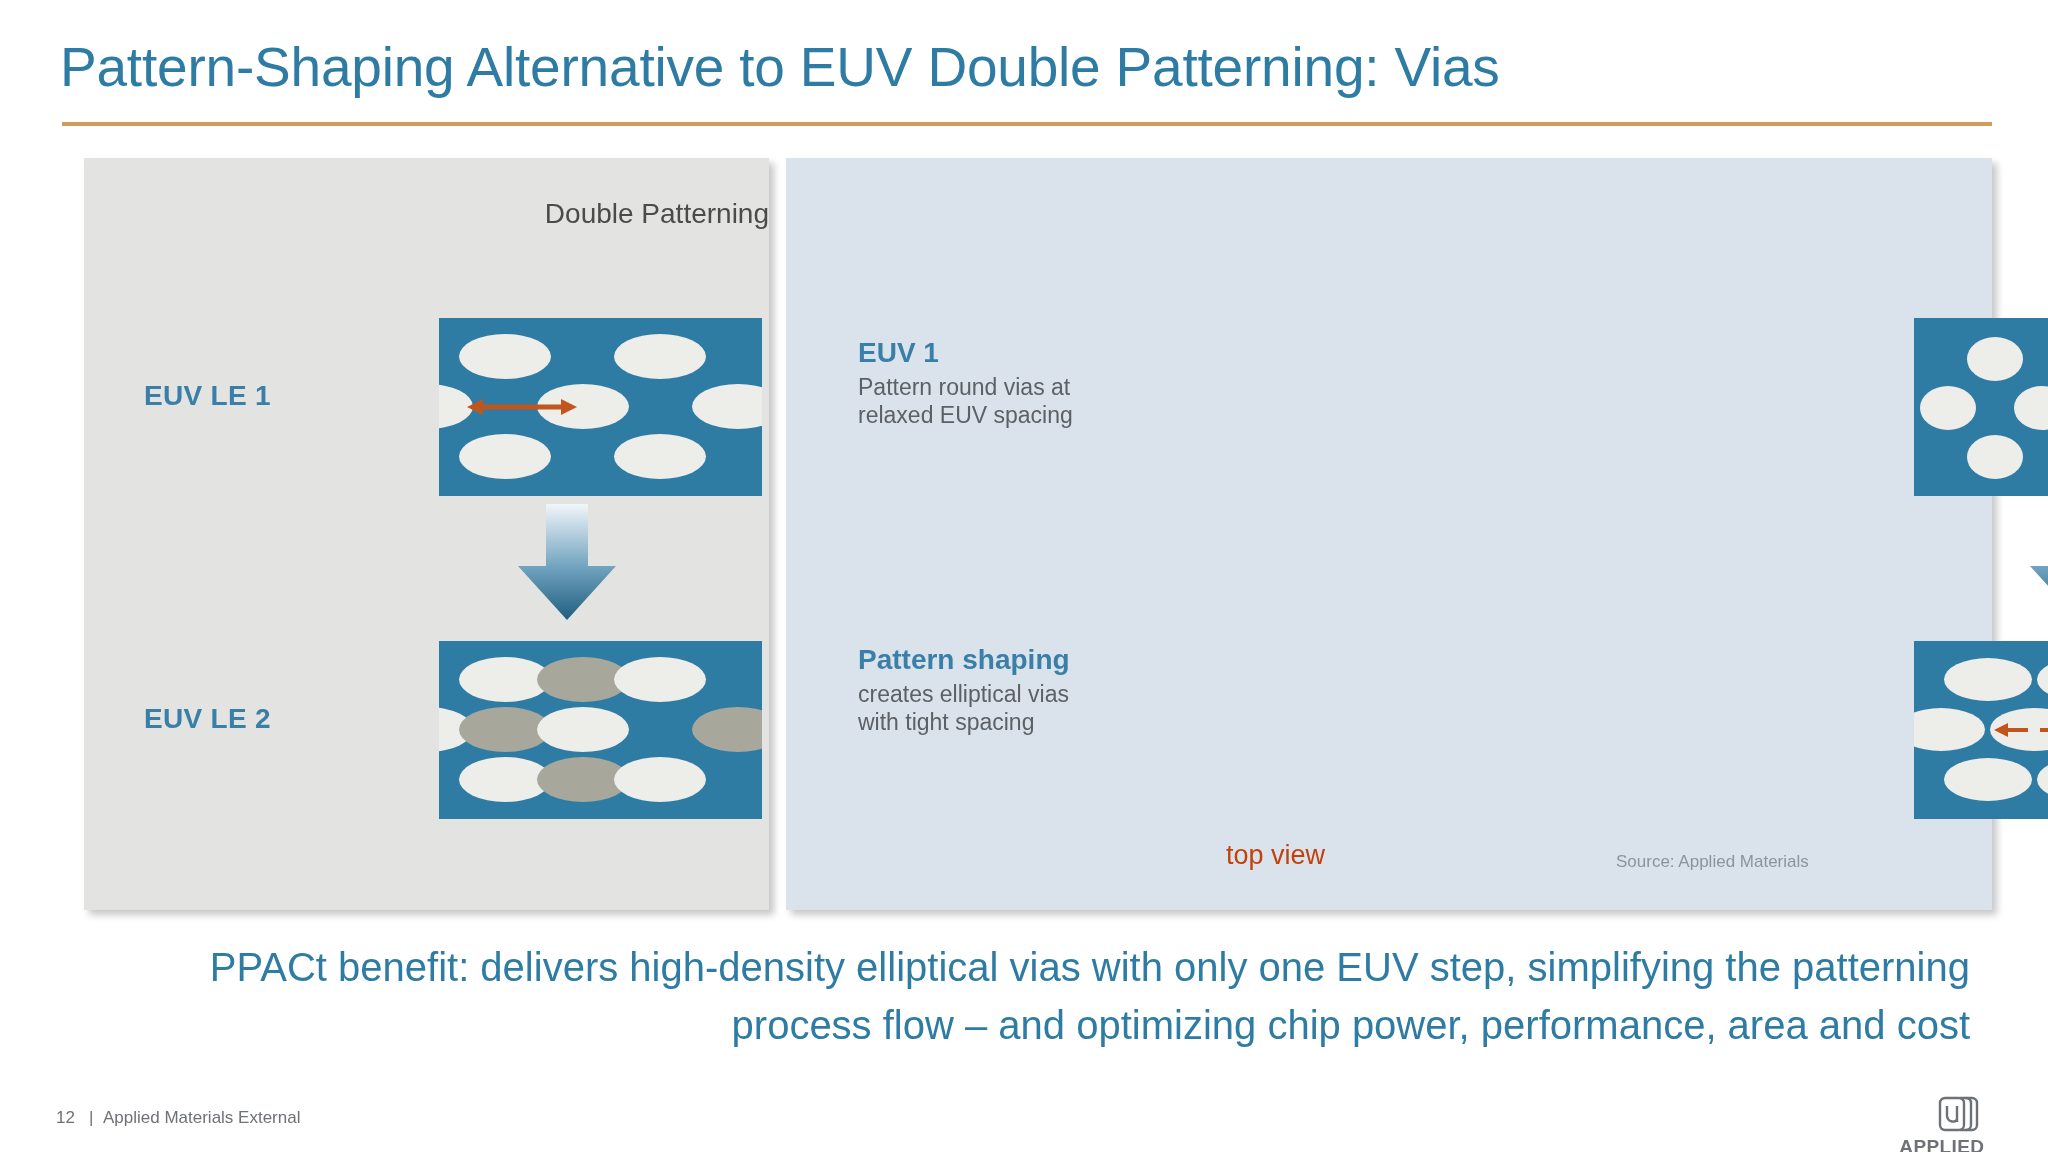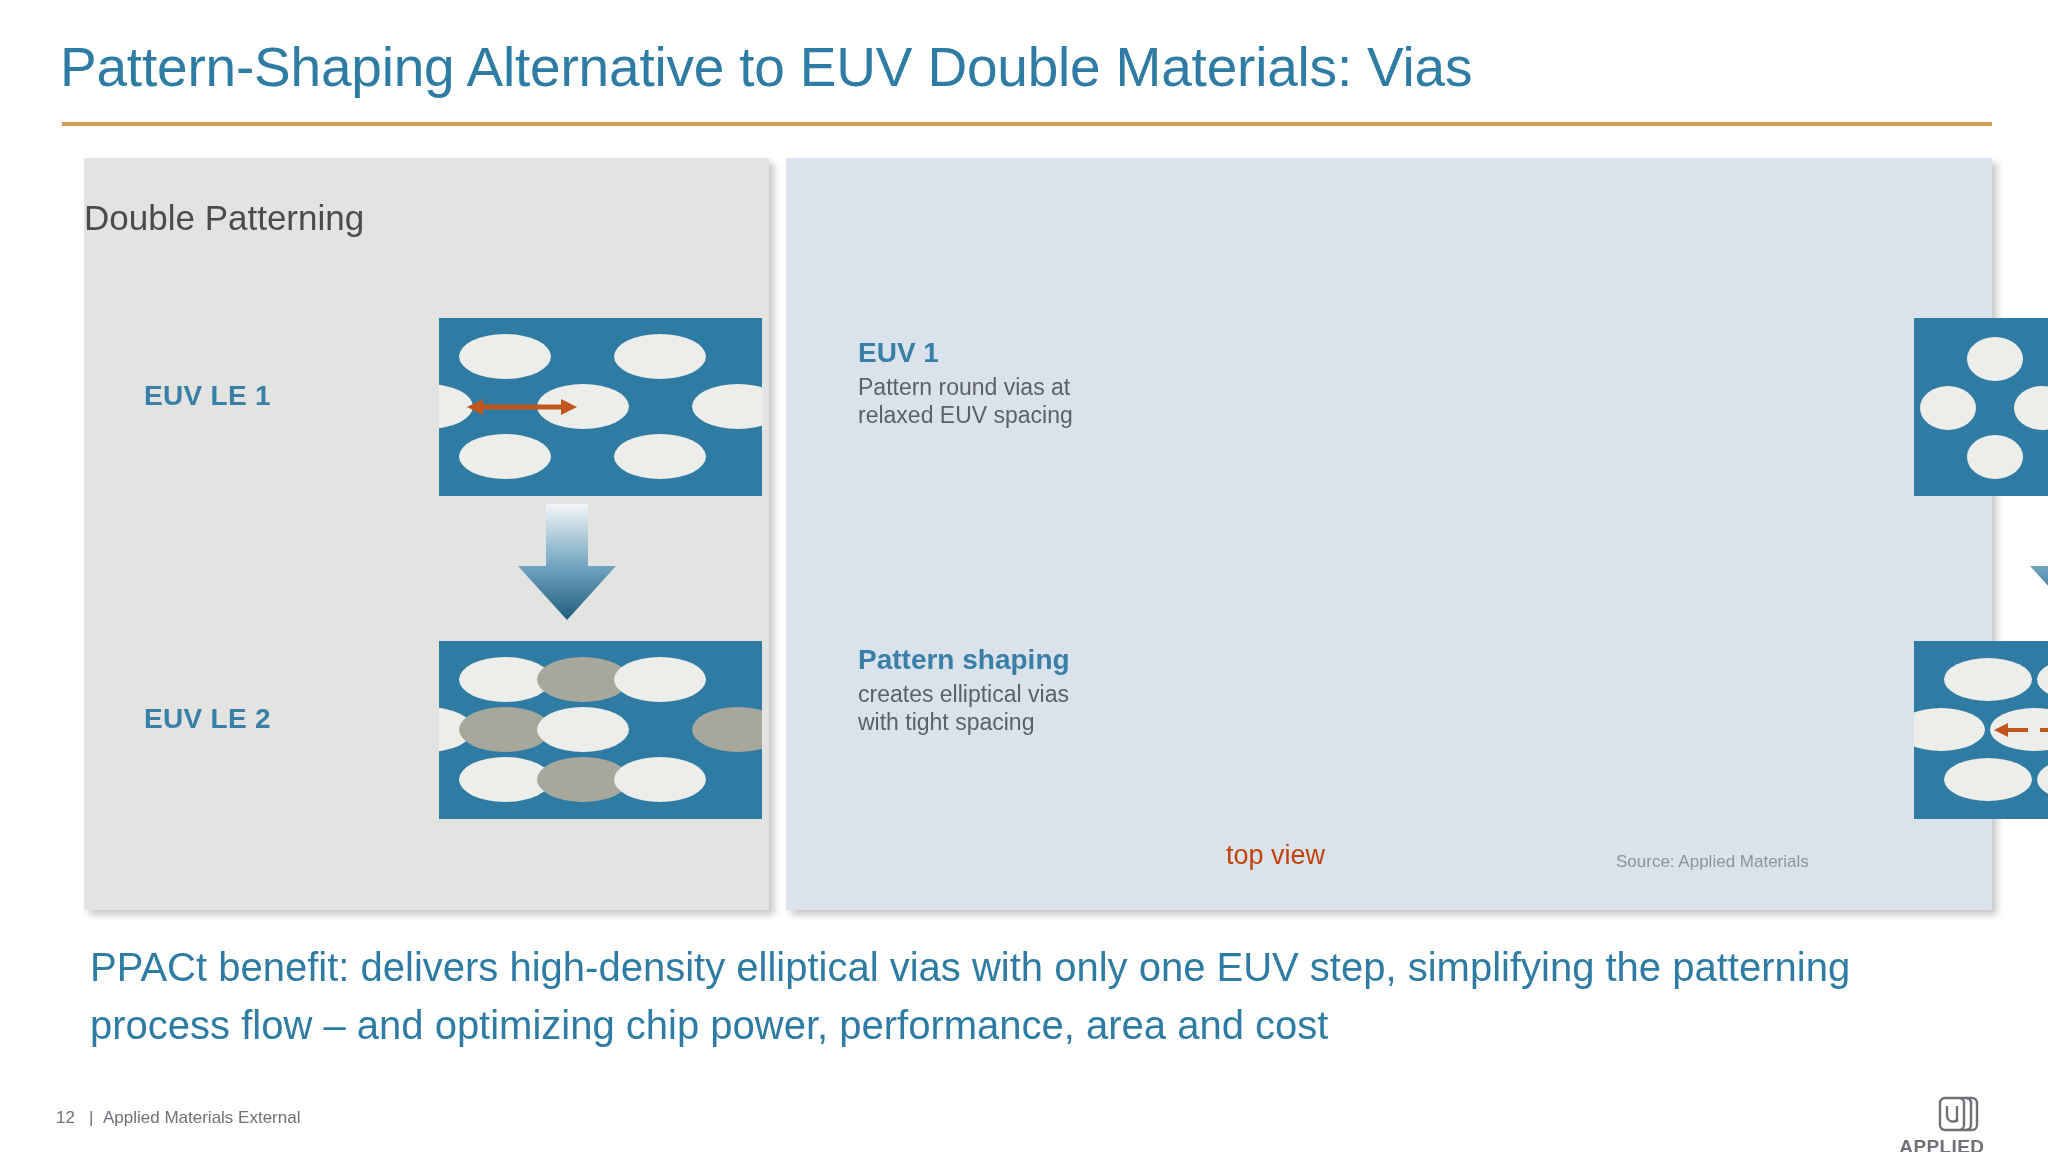--- a/index.html
+++ b/index.html
@@ -56,22 +56,22 @@
     width: 1206px;
     height: 752px;
     background: #DAE3EC;
   }
 
   #left-panel-title {
     position: absolute;
     left: 0;
     top: 40px;
     width: 100%;
-    text-align: left;
-    font-size: 35px;
+    text-align: right;
+    font-size: 28px;
     color: #4B4B4B;
     font-weight: 400;
   }
   #right-panel-title {
     position: absolute;
     left: 0;
     top: 42px;
     width: 100%;
     text-align: center;
     font-size: 36px;
@@ -146,21 +146,21 @@
     font-size: 17px;
     color: #8C949B;
   }
 
   
   #bottom-caption {
     position: absolute;
     left: 90px;
     top: 938px;
     width: 1880px;
-    text-align: left;
+    text-align: right;
     font-size: 40px;
     line-height: 58px;
     color: #2E7CA4;
   }
 
   
   #footer-left {
     position: absolute;
     left: 56px;
     top: 1108px;
@@ -181,21 +181,21 @@
     font-size: 19px;
     font-weight: bold;
     line-height: 20px;
     color: #6E7276;
     letter-spacing: 0.4px;
   }
 </style>
 </head>
 <body>
 
-<div id="slide-title">Pattern-Shaping Alternative to EUV Double Materials: Vias</div>
+<div id="slide-title">Pattern-Shaping Alternative to EUV Double Patterning: Vias</div>
 <div id="title-rule"></div>
 
 <div class="panel" id="panel-left">
 
   <div id="left-panel-title">Double Patterning</div>
 
   <div class="row-label" id="label-le1">EUV LE 1</div>
   <div class="row-label" id="label-le2">EUV LE 2</div>
 
   <div class="via-box" id="box-le1">

